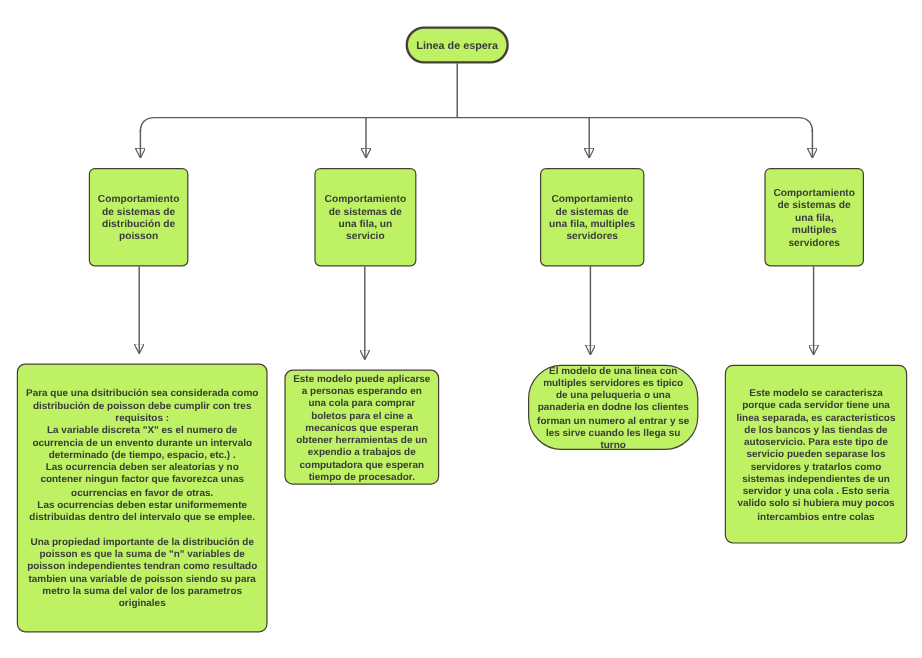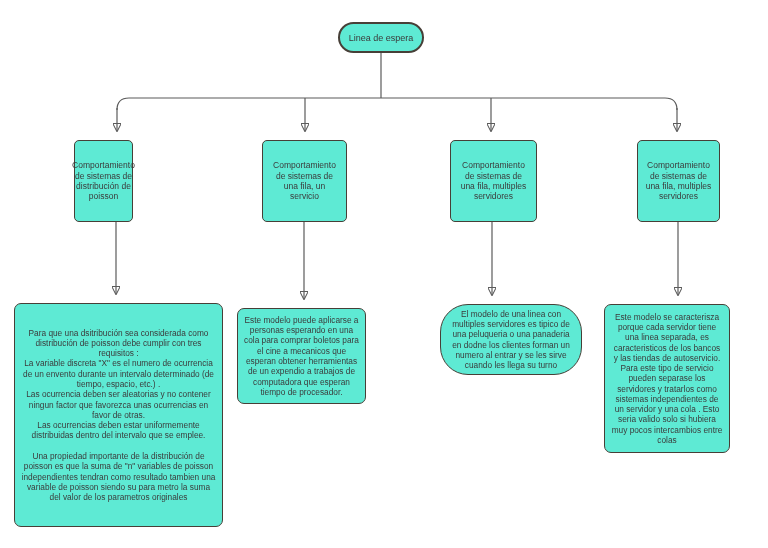--- a/index.html
+++ b/index.html
@@ -21,27 +21,28 @@
     width: 768px; height: 548px;
   }
   .connectors path {
     fill: none;
     stroke: #5b5b5b;
     stroke-width: 1.2;
   }
   .node {
     position: absolute;
     box-sizing: border-box;
-    background: #5eead4;
+    background: #bef264;
     border: 1.5px solid #473f37;
     color: #3b3b3b;
     display: flex;
     align-items: center;
     justify-content: center;
     text-align: center;
+    font-weight: bold;
   }
   .pill {
     border-radius: 16px;
     border-width: 2px;
     font-size: 9px;
   }
   .branch {
     border-radius: 5px;
     font-size: 8.5px;
     line-height: 1.22;
@@ -51,28 +52,28 @@
     border-radius: 7px;
     font-size: 8.3px;
     line-height: 1.24;
     padding: 5px 6px;
   }
   .detail .txt, .branch .lbl, .pill .lbl {
     white-space: pre-line;
   }
   
   #root-node    { left: 338px; top: 22px;  width: 86px;  height: 31px; }
-  #branch-1     { left: 74px;  top: 140px; width: 59px;  height: 82px; }
+  #branch-1     { left: 74px;  top: 140px; width: 83px;  height: 82px; }
   #branch-2     { left: 262px; top: 140px; width: 85px;  height: 82px; }
   #branch-3     { left: 450px; top: 140px; width: 87px;  height: 82px; }
   #branch-4     { left: 637px; top: 140px; width: 83px;  height: 82px; }
   #detail-1     { left: 14px;  top: 303px; width: 209px; height: 224px; }
   #detail-2     { left: 237px; top: 308px; width: 129px; height: 96px; }
   #detail-3     { left: 440px; top: 304px; width: 142px; height: 71px; border-radius: 28px; }
-  #detail-4     { left: 604px; top: 304px; width: 126px; height: 149px; }
+  #detail-4     { left: 604px; top: 304px; width: 152px; height: 149px; }
 </style>
 </head>
 <body>
 
 <div class="canvas">
 
   <svg class="connectors" viewBox="0 0 768 548" xmlns="http://www.w3.org/2000/svg">
     <defs>
       <marker id="arrow" viewBox="0 0 10 10" refX="9" refY="5" markerWidth="7" markerHeight="7" orient="auto-start-reverse">
         <path d="M0,0 L10,5 L0,10 z" fill="#5b5b5b" stroke="none"></path>

